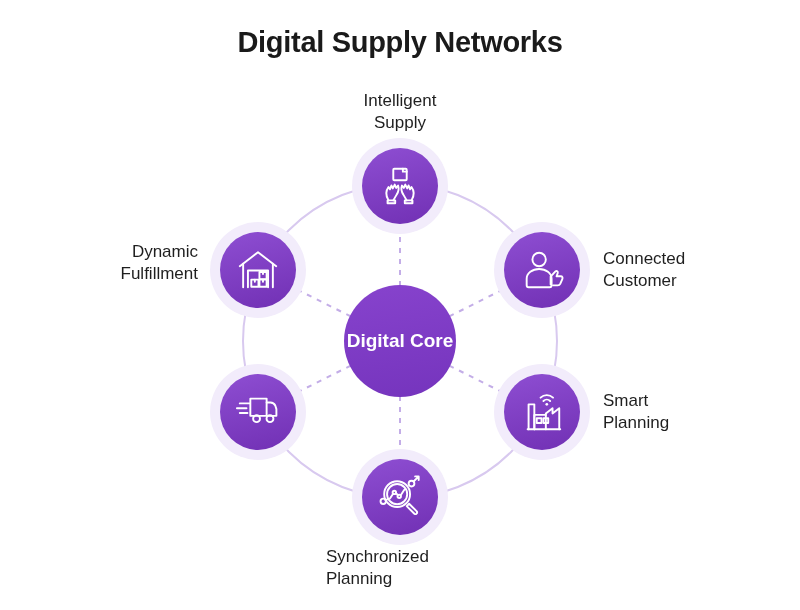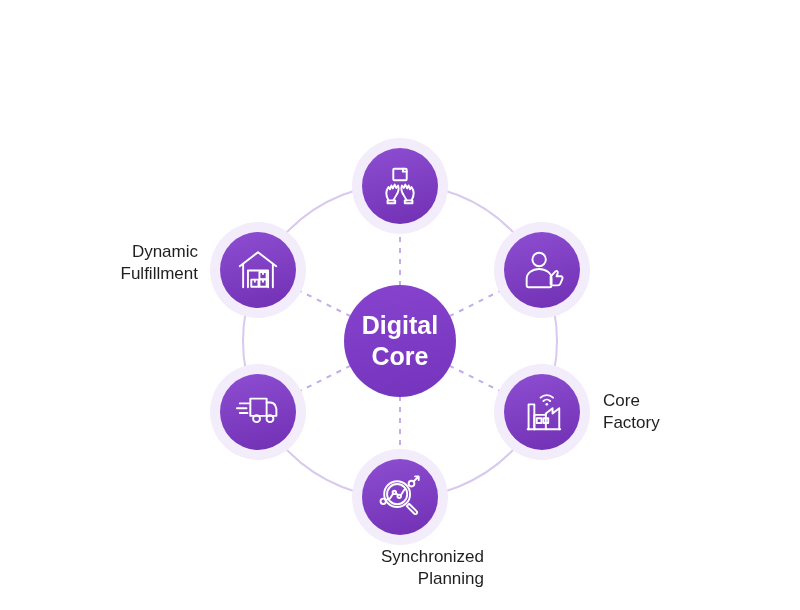--- a/index.html
+++ b/index.html
@@ -52,38 +52,39 @@
   .pos-lower-left{left:210px;top:364px;}
   .pos-upper-left{left:210px;top:222px;}
   .center-node{
     position:absolute;left:344px;top:285px;width:112px;height:112px;
     border-radius:50%;
     background:linear-gradient(170deg,#8743cd,#7534bd);
     display:flex;align-items:center;justify-content:center;
   }
   .center-label{
     text-align:center;color:#ffffff;font-weight:bold;
-    font-size:25px;line-height:1.24;
+    font-size:19px;line-height:1.24;
   }
   .label{
     position:absolute;font-size:17px;line-height:22px;
     color:var(--label-text);
   }
   .label-top{left:345px;top:90px;width:110px;text-align:center;}
   .label-upper-right{left:603px;top:248px;width:112px;text-align:left;}
   .label-lower-right{left:603px;top:390px;width:96px;text-align:left;}
-  .label-bottom{left:344px;top:546px;width:140px;text-align:right;}
+  .label-bottom{left:326px;top:546px;width:140px;text-align:left;}
   .label-lower-left{left:68px;top:390px;width:130px;text-align:right;}
   .label-upper-left{left:68px;top:241px;width:130px;text-align:right;}
 </style>
 </head>
 <body>
 
 <div class="stage">
 
+  <div class="diagram-title">Digital Supply Networks</div>
 
   <svg class="underlay" width="800" height="610">
     <circle class="orbit" cx="400" cy="341" r="157"></circle>
     <line class="spoke" x1="400" y1="341" x2="400" y2="186"></line>
     <line class="spoke" x1="400" y1="341" x2="542" y2="270"></line>
     <line class="spoke" x1="400" y1="341" x2="542" y2="412"></line>
     <line class="spoke" x1="400" y1="341" x2="400" y2="497"></line>
     <line class="spoke" x1="400" y1="341" x2="258" y2="412"></line>
     <line class="spoke" x1="400" y1="341" x2="258" y2="270"></line>
   </svg>
@@ -95,51 +96,53 @@
           <rect x="17" y="6" width="14" height="12" rx="1"></rect>
           <path d="M31,9 h-4 V6"></path>
           <path d="M12,39 c-3,-5 -3,-10 0,-14 l1.5,2.5 1.5,-4 1.5,3 2,-4 1.5,3.5 2,-2.5 c1,3 0.5,6.5 -1.5,9.5 l-3.5,6"></path>
           <path d="M11,39 h8 v3 h-8 z"></path>
           <path d="M36,39 c3,-5 3,-10 0,-14 l-1.5,2.5 -1.5,-4 -1.5,3 -2,-4 -1.5,3.5 -2,-2.5 c-1,3 -0.5,6.5 1.5,9.5 l3.5,6"></path>
           <path d="M37,39 h-8 v3 h8 z"></path>
         </svg>
       </div>
     </div>
   </div>
+  <div class="label label-top">Intelligent Supply</div>
 
   <div class="node pos-upper-right">
     <div class="halo">
       <div class="disc">
         <svg class="icon" viewBox="0 0 48 48">
           <circle cx="21" cy="13" r="7"></circle>
           <path d="M8,40 v-7 a13,10 0 0 1 26,0 v7 a2,2 0 0 1 -2,2 H10 a2,2 0 0 1 -2,-2 z"></path>
           <path d="M33,39 v-8 l5,-5.5 c1.3,-1.2 3,0 2.4,1.8 l-1.2,3.2 h4.3 c1.8,0 2.3,1.6 1.7,3 l-2.2,5 c-0.5,1 -1.4,1.5 -2.5,1.5 h-5"></path>
         </svg>
       </div>
     </div>
   </div>
+  <div class="label label-upper-right">Connected Customer</div>
 
   <div class="node pos-lower-right">
     <div class="halo">
       <div class="disc">
         <svg class="icon" viewBox="0 0 48 48">
           <circle class="dot" cx="29" cy="16" r="1.4"></circle>
           <path d="M25.5,12.5 a5,5 0 0 1 7,0"></path>
           <path d="M22.5,9 a9.5,9.5 0 0 1 13,0"></path>
           <path d="M10,42 V16 h6 v26"></path>
           <path d="M16,42 V27 h12"></path>
           <path d="M42,42 V20 l-7,5.5 V20 l-7,5.5 V42"></path>
           <rect x="18.5" y="30.5" width="5" height="5"></rect>
           <rect x="25.5" y="30.5" width="5" height="5"></rect>
           <path d="M9,42 h34"></path>
         </svg>
       </div>
     </div>
   </div>
-  <div class="label label-lower-right">Core Factory</div>
+  <div class="label label-lower-right">Smart Planning</div>
 
   <div class="node pos-bottom">
     <div class="halo">
       <div class="disc">
         <svg class="icon" viewBox="0 0 48 48">
           <circle cx="21" cy="21" r="13.5"></circle>
           <circle cx="21" cy="21" r="10.5"></circle>
           <path d="M13.5,25.5 L16.8,20.6"></path>
           <path d="M19.5,19.9 L21.8,21.9"></path>
           <path d="M24.6,22.4 L28.5,16.5"></path>

